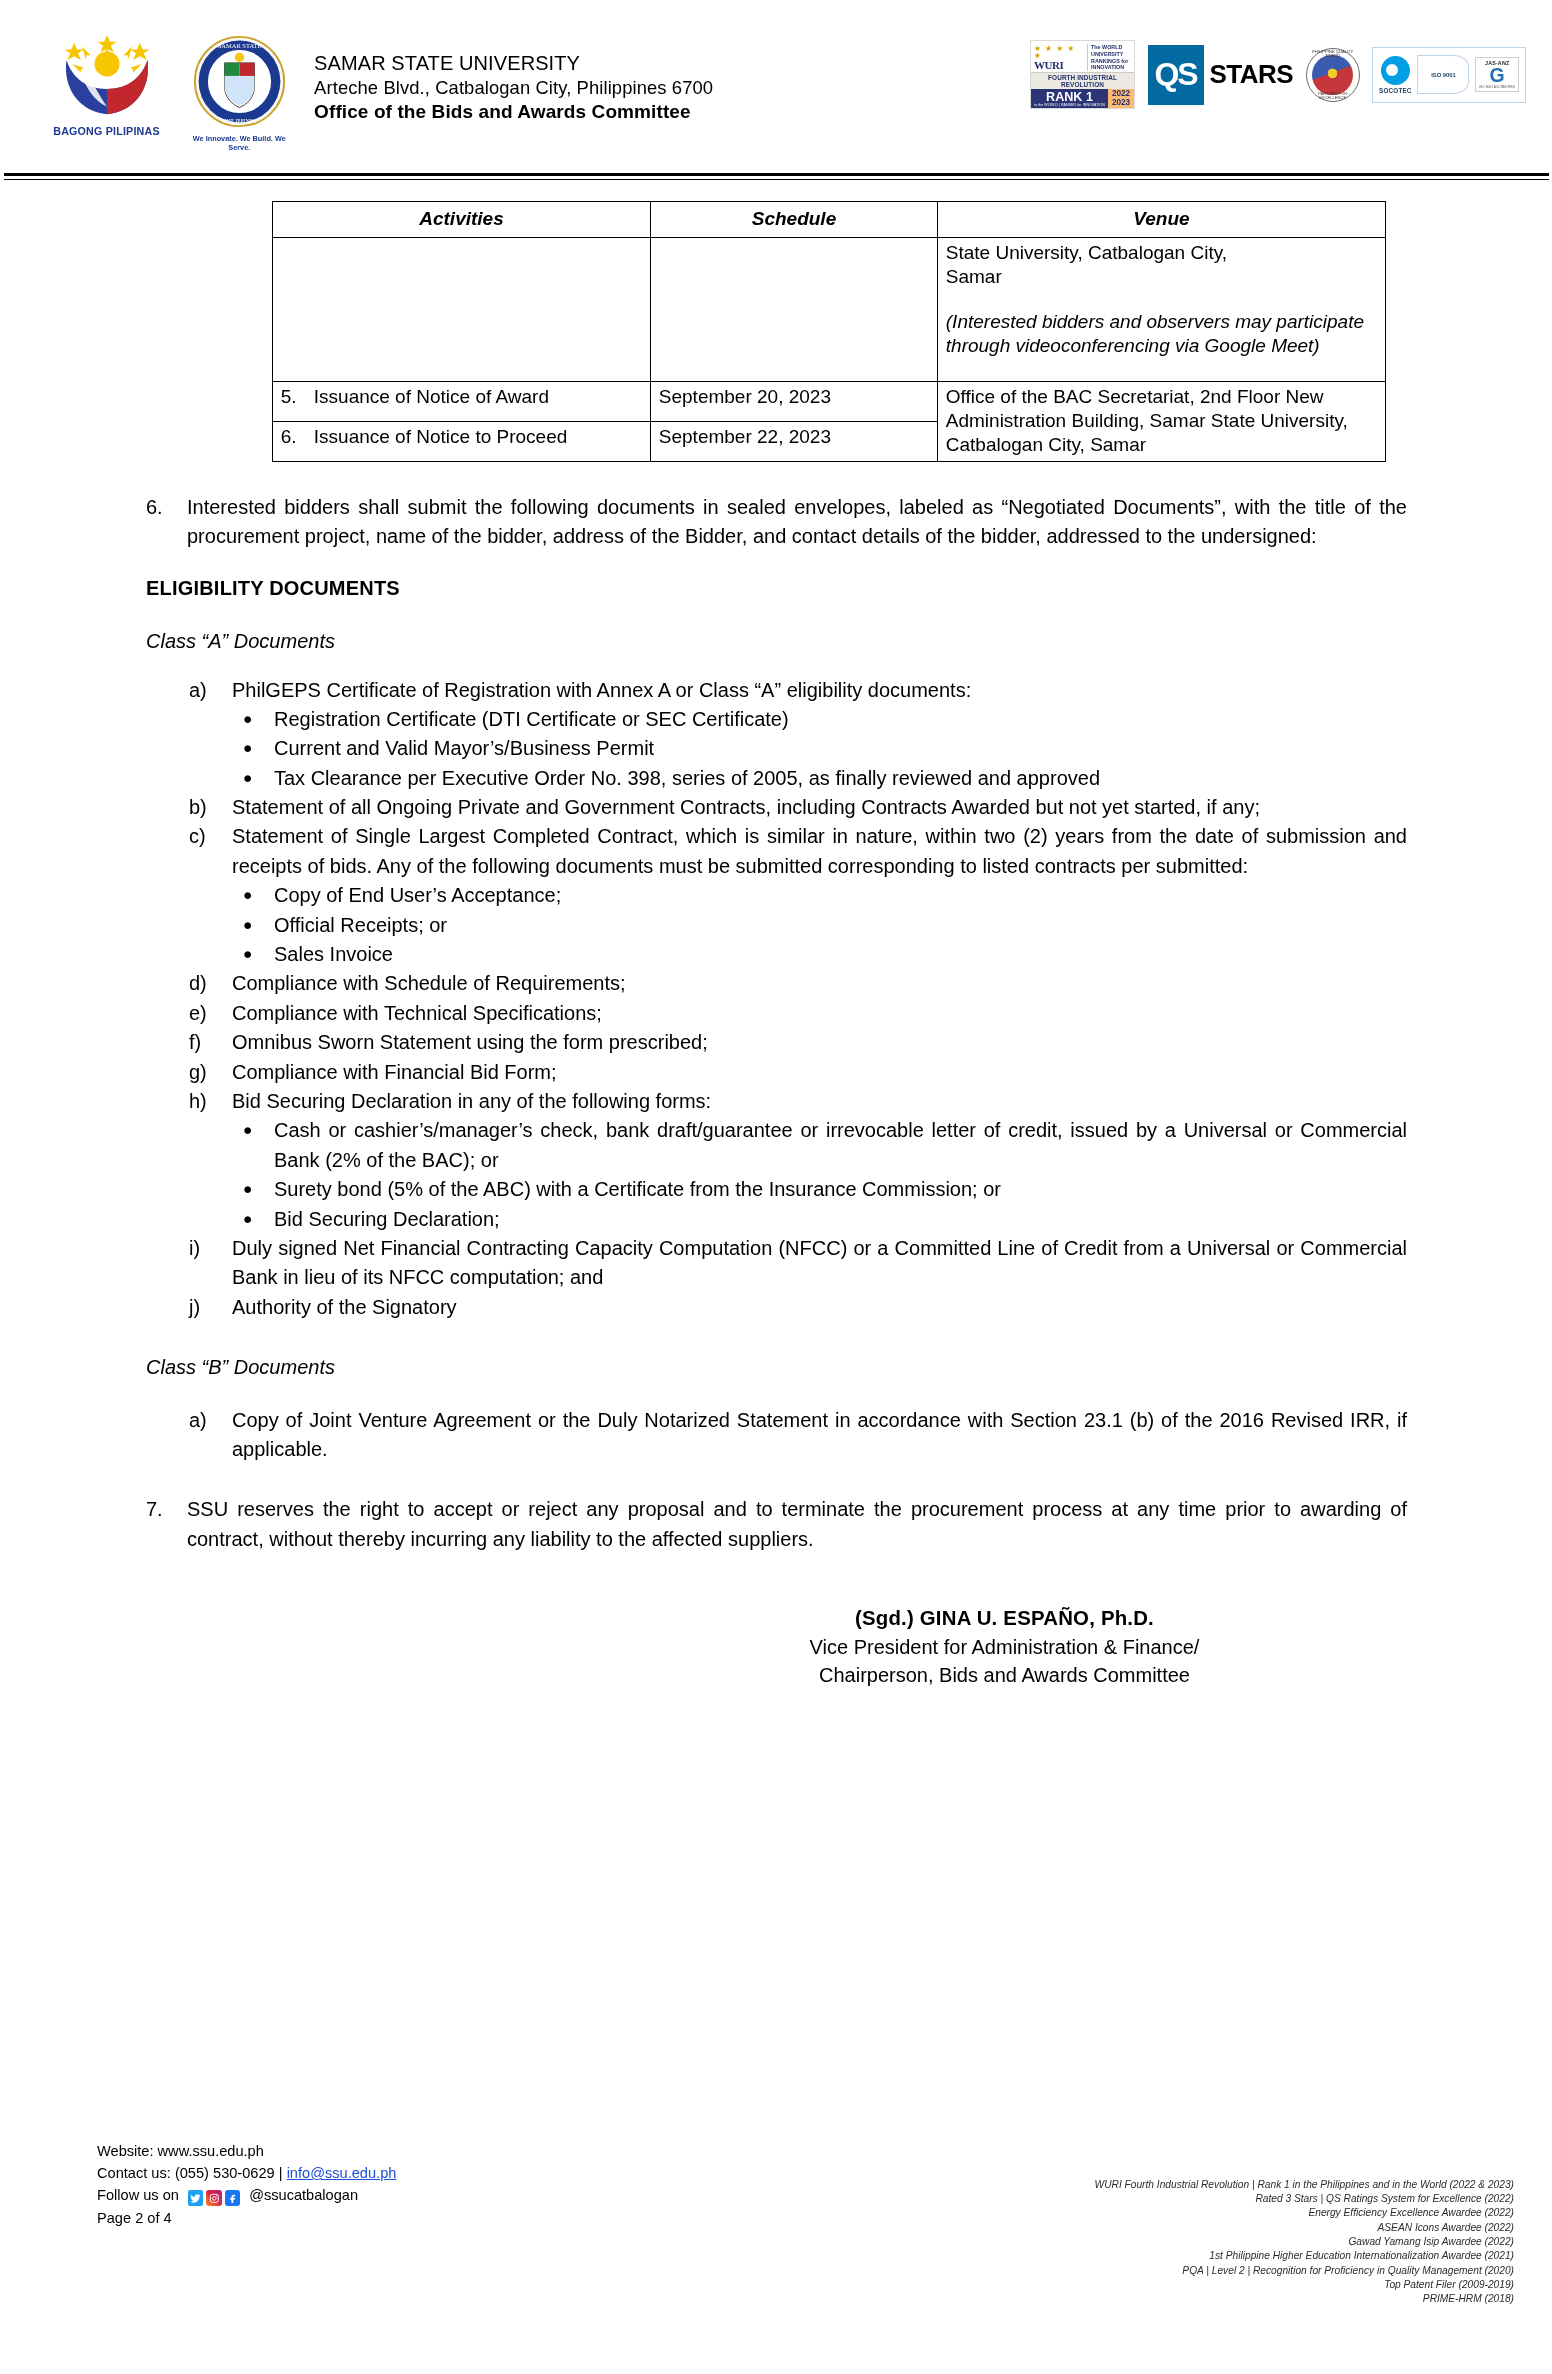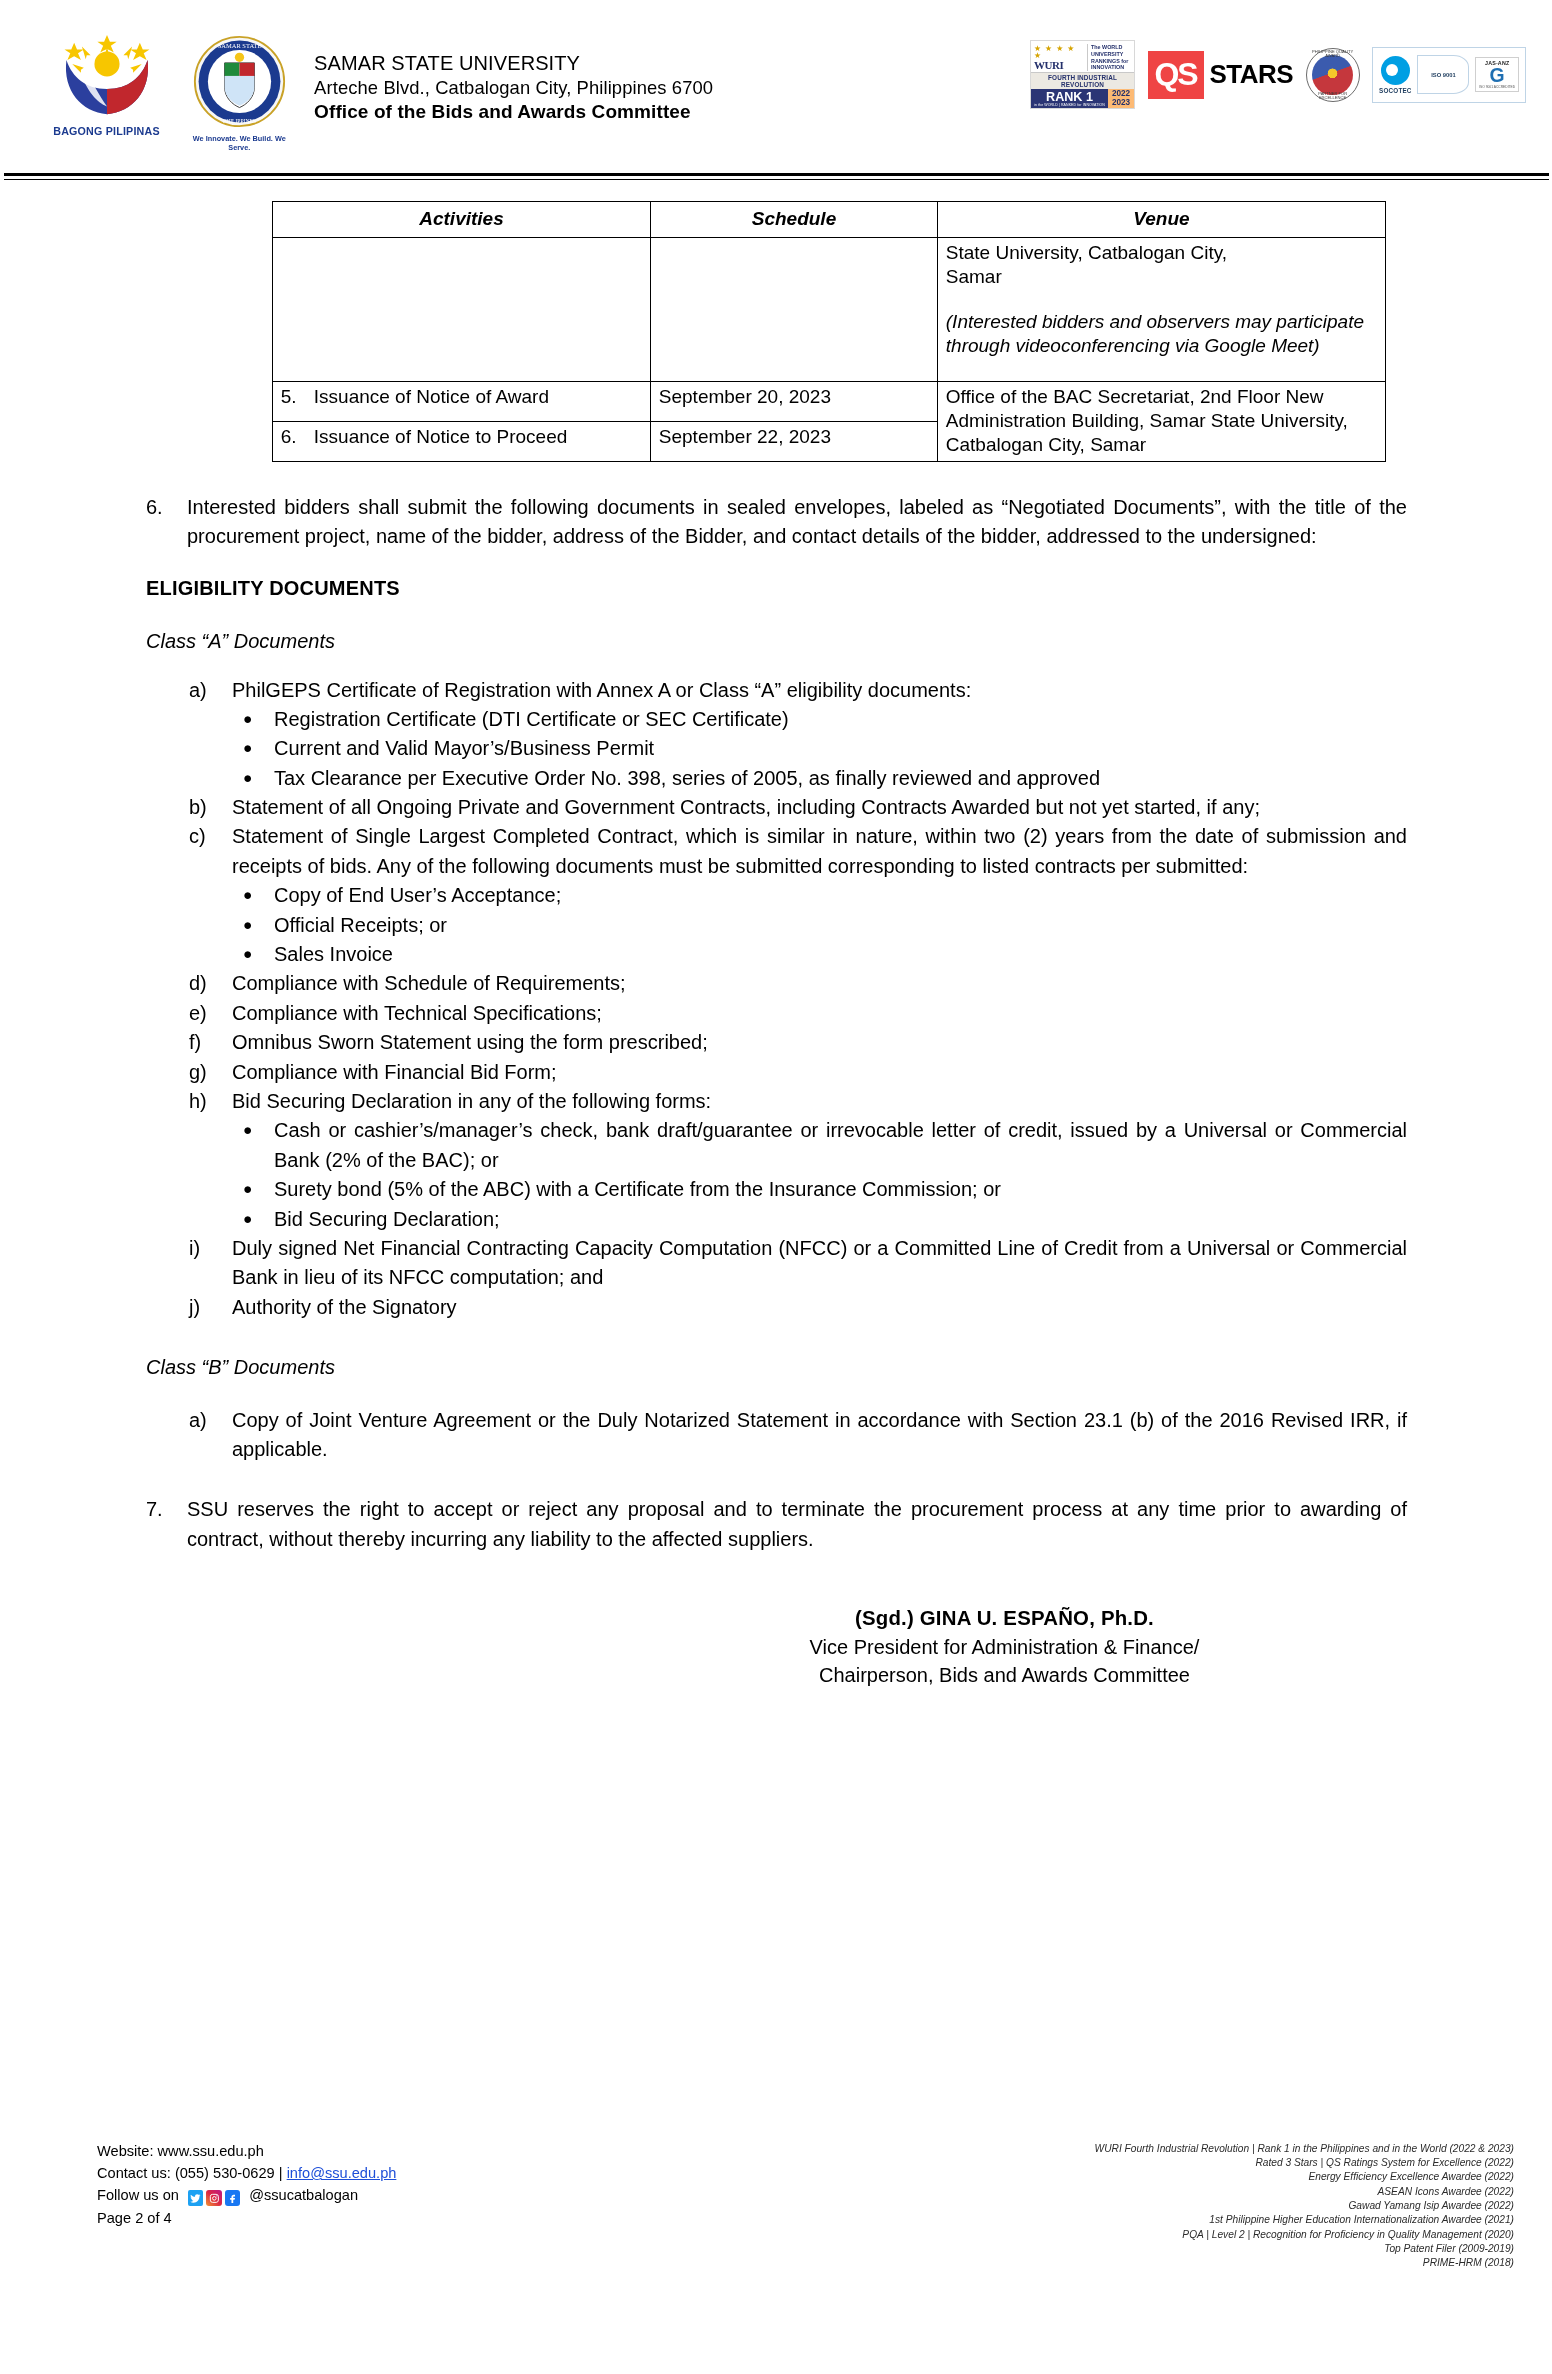--- a/index.html
+++ b/index.html
@@ -96,21 +96,21 @@
   }
   .wuri-rank small { display:block; font-size: 3.5px; font-weight: normal; letter-spacing:0.1px; }
   .wuri-years {
     background: #fdba74; color: #24306b; font-weight: bold;
     font-size: 8.2px; line-height: 1.05; padding: 1px 3.9px; text-align: center;
   }
 
   
   .qs-block { display: flex; align-items: center; gap: 5.8px; }
   .qs-sq {
-    width: 56px; height: 48px; background: #ef4444;
+    width: 56px; height: 60px; background: #0369a1;
     display: flex; align-items: center; justify-content: center;
   }
   .qs-sq span {
     color: #fff; font-weight: bold; font-size: 32px;
     font-family: "Liberation Sans", sans-serif; letter-spacing: -1.9px;
   }
   .qs-stars-word { font-size: 26px; font-weight: bold; letter-spacing: -0.5px; }
 
   
   .pqa { width: 54px; height: 54px; position: relative; }
@@ -297,20 +297,21 @@
   .soc-tw { background: #1da1f2; border-radius: 1.9px; }
   .soc-ig { background: linear-gradient(45deg,#f09433,#dc2743,#bc1888); }
   .soc-fb { background: #1877f2; }
   .footer-right {
     font-size: 10.2px;
     font-style: italic;
     text-align: right;
     line-height: 1.40;
     color: #2b2b2b;
     padding-top: 1.9px;
+    margin-top: 36px;
   }
 </style>
 </head>
 <body>
 
 <div class="page-header">
 
   <div class="header-logos-left">
     <div class="logo-bagong">
       <svg width="116" height="85" viewBox="0 0 120 88">

